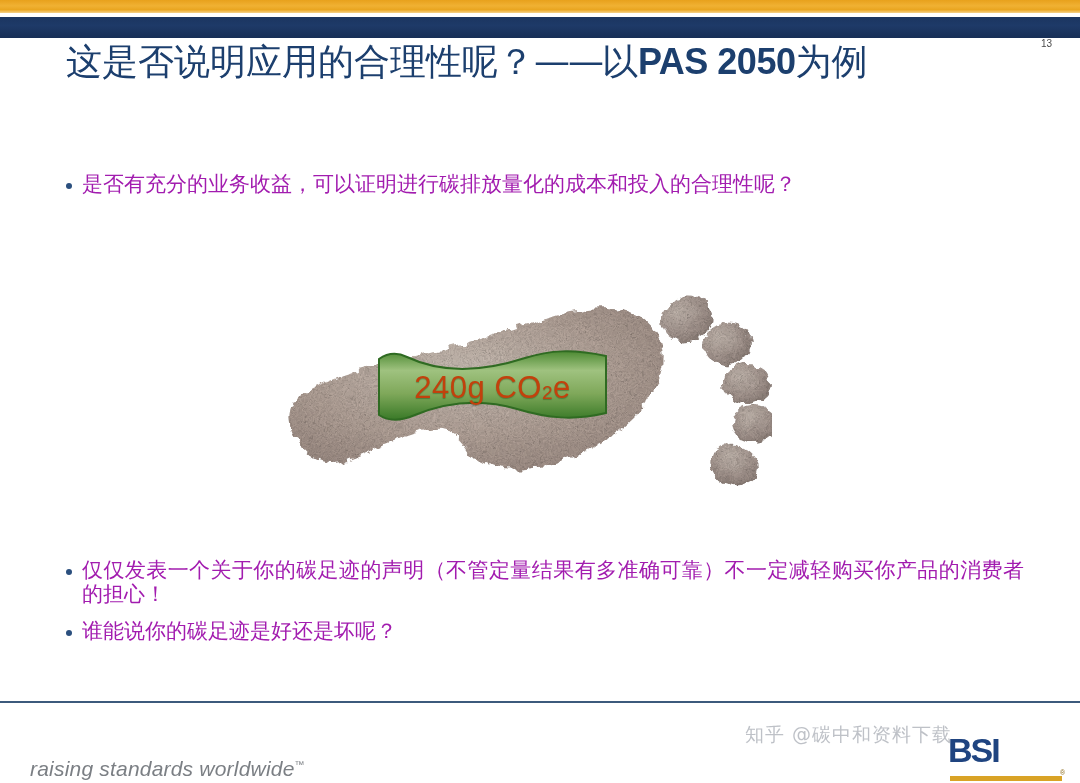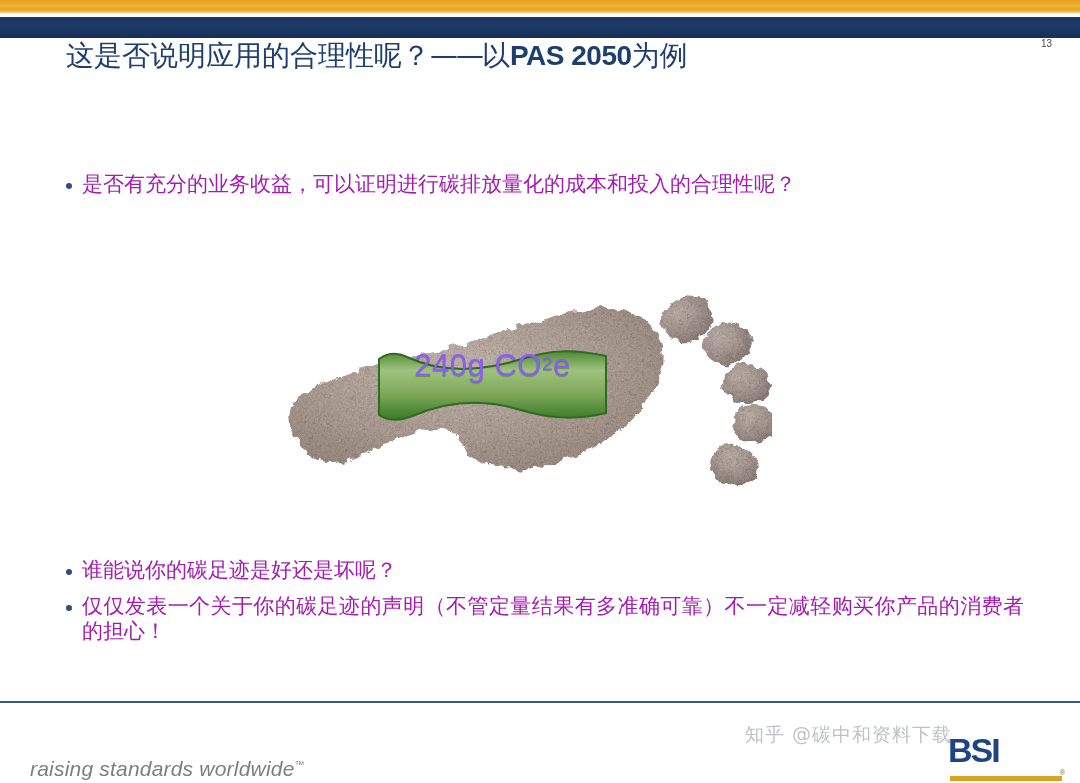--- a/index.html
+++ b/index.html
@@ -44,21 +44,21 @@
     font-family: "Liberation Sans", sans-serif;
   }
 
   
   .title {
     position: absolute;
     left: 66px; top: 36px;
     width: 930px;
     color: #1c3f6e;
     font-family: "DejaVu Serif", serif;
-    font-size: 28px;
+    font-size: 36px;
     line-height: 1.42;
     letter-spacing: 0px;
   }
   .title .lat {
     font-family: "Liberation Sans", sans-serif;
     font-weight: bold;
     letter-spacing: -0.5px;
   }
   .title .dash {
     font-family: "DejaVu Sans", sans-serif;
@@ -109,23 +109,23 @@
     position: absolute;
     left: 375px; top: 345px;
     width: 235px; height: 82px;
   }
   .banner-wrap svg { display: block; }
   .banner-label {
     position: absolute;
     left: 0; top: 0;
     width: 235px; height: 82px;
     display: flex;
-    align-items: flex-start;
+    align-items: center;
     justify-content: center;
-    color: #8b5cf6;
+    color: #c2410c;
     font-family: "Liberation Sans", sans-serif;
     font-size: 31px;
     letter-spacing: 0.5px;
     padding-top: 3px;
     box-sizing: border-box;
     text-shadow: 0 1px 1px rgba(20,60,20,0.35);
   }
   .banner-label sub {
     font-size: 19px;
     vertical-align: baseline;
@@ -295,25 +295,25 @@
                C26,76 13,76 4,70 Z" fill="url(#gBan)" stroke="#2f6b22" stroke-width="2"></path>
     </svg>
     <div class="banner-label">
       <span>240g</span>&nbsp;<span>CO</span><sub>2</sub><span>e</span>
     </div>
   </div>
 
   <div class="bullets-bottom">
     <div class="bullet">
       <span class="dot"></span>
-      <span>谁能说你的碳足迹是好还是坏呢？</span>
+      <span>仅仅发表一个关于你的碳足迹的声明（不管定量结果有多准确可靠）不一定减轻购买你产品的消费者的担心！</span>
     </div>
     <div class="bullet">
       <span class="dot"></span>
-      <span>仅仅发表一个关于你的碳足迹的声明（不管定量结果有多准确可靠）不一定减轻购买你产品的消费者的担心！</span>
+      <span>谁能说你的碳足迹是好还是坏呢？</span>
     </div>
   </div>
 
   <div class="footer-rule"></div>
   <div class="tagline"><span>raising standards worldwide</span><sup>™</sup></div>
 
   <div class="bsi-logo">
     <div class="bsi-text">BSI</div>
     <div class="bsi-underline"></div>
     <div class="bsi-tm">®</div>

